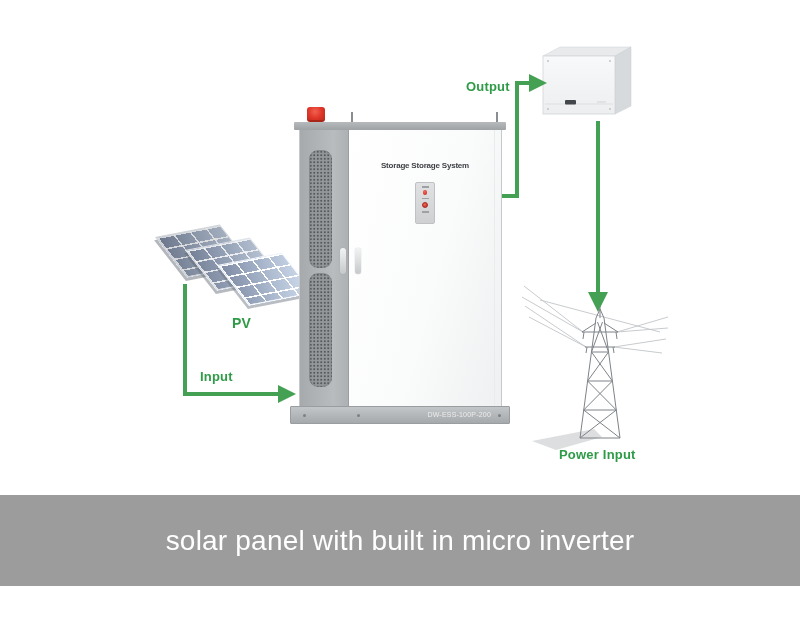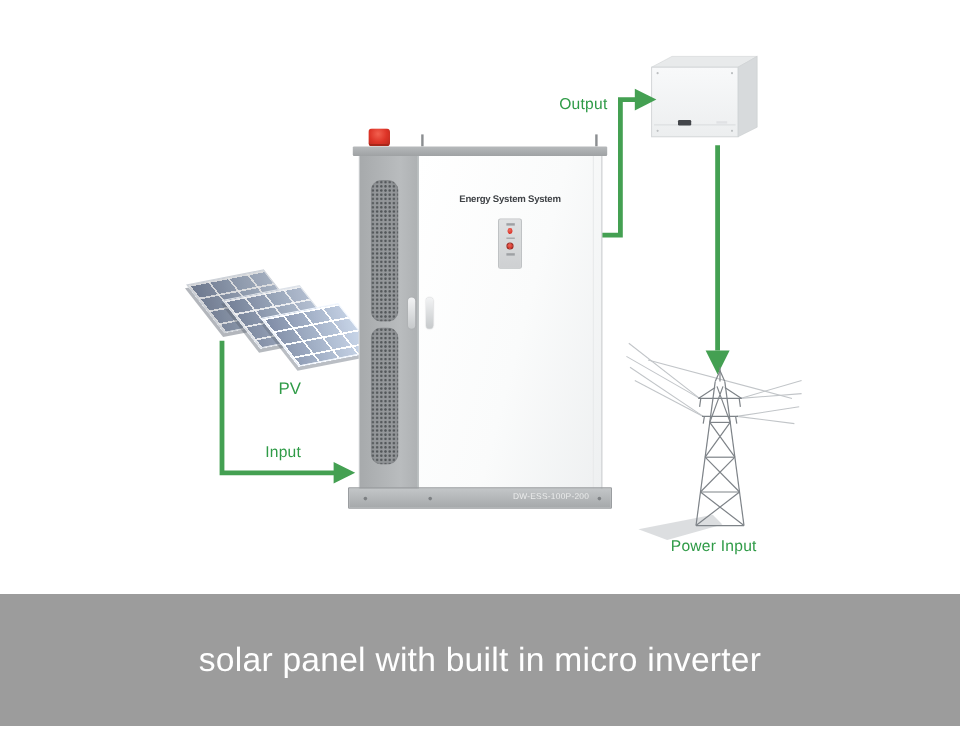--- a/index.html
+++ b/index.html
@@ -11,23 +11,23 @@
     --indicator-red:#d8352a;
   }
   *{margin:0;padding:0;box-sizing:border-box;}
   html,body{width:800px;height:620px;background:#fff;font-family:"Liberation Sans","DejaVu Sans",sans-serif;}
   .stage{position:relative;width:800px;height:620px;background:#ffffff;overflow:hidden;}
 
   
   .overlay{position:absolute;left:0;top:0;z-index:3;pointer-events:none;}
 
   
-  .flow-label{position:absolute;z-index:4;font-weight:normal;font-size:13px;color:var(--label-green);letter-spacing:.2px;}
+  .flow-label{position:absolute;z-index:4;font-weight:bold;font-size:13px;color:var(--label-green);letter-spacing:.2px;}
   .lbl-pv{left:232px;top:315px;font-size:14px;}
-  .lbl-input{left:221px;top:369px;text-align:center;}
+  .lbl-input{left:200px;top:369px;text-align:center;}
   .lbl-output{left:466px;top:79px;}
   .lbl-grid{left:559px;top:447px;}
 
   
   .pv-array{position:absolute;left:140px;top:215px;width:170px;height:110px;z-index:2;}
   .panel{position:absolute;width:66px;height:46px;transform:rotate(-11deg) skewX(27deg);transform-origin:0 0;
     border:1.5px solid #e4e9f0;
     background-image:
       repeating-linear-gradient(to right, rgba(255,255,255,.85) 0 1.5px, transparent 1.5px 16.5px),
       repeating-linear-gradient(to bottom, rgba(255,255,255,.85) 0 1.5px, transparent 1.5px 12px),
@@ -67,21 +67,21 @@
   .base{position:absolute;left:0;top:302px;width:220px;height:18px;border:1px solid #9a9da0;border-radius:1px;
     background:linear-gradient(#c3c6c8,#a6a9ab);}
   .bolt{position:absolute;top:7px;width:3px;height:3px;border-radius:50%;background:#7d8083;}
   .bolt-1{left:12px;} .bolt-2{left:66px;} .bolt-3{left:207px;}
   .model-label{position:absolute;right:18px;top:4px;font-size:7px;color:#ebecec;letter-spacing:.2px;}
 
   
   .inverter{position:absolute;left:541px;top:42px;width:92px;height:74px;z-index:2;}
 
   
-  .caption-bar{position:absolute;left:0;top:495px;width:800px;height:110px;background:var(--caption-bg);
+  .caption-bar{position:absolute;left:0;top:495px;width:800px;height:91px;background:var(--caption-bg);
     display:flex;align-items:center;justify-content:center;z-index:5;}
   .caption-text{font-size:28px;color:var(--caption-text);letter-spacing:.2px;}
 </style>
 </head>
 <body>
 
 <div class="stage">
 
   <svg class="overlay" width="800" height="620" viewBox="0 0 800 620">
 
@@ -148,21 +148,21 @@
     <div class="lid"></div>
     <div class="cab-body">
       <div class="left-section">
         <div class="vent vent-top"></div>
         <div class="vent vent-bottom"></div>
         <div class="handle handle-1"></div>
       </div>
       <div class="door">
         <div class="handle handle-2" style="left:6px;"></div>
         <div class="door-edge"></div>
-        <div class="door-title">Energy System System</div>
+        <div class="door-title">Storage Storage System</div>
         <div class="ctrl-panel">
           <div class="cp-line"></div>
           <div class="cp-dot cp-dot-sm"></div>
           <div class="cp-line"></div>
           <div class="cp-dot cp-dot-lg"></div>
           <div class="cp-line"></div>
         </div>
       </div>
     </div>
     <div class="base">

